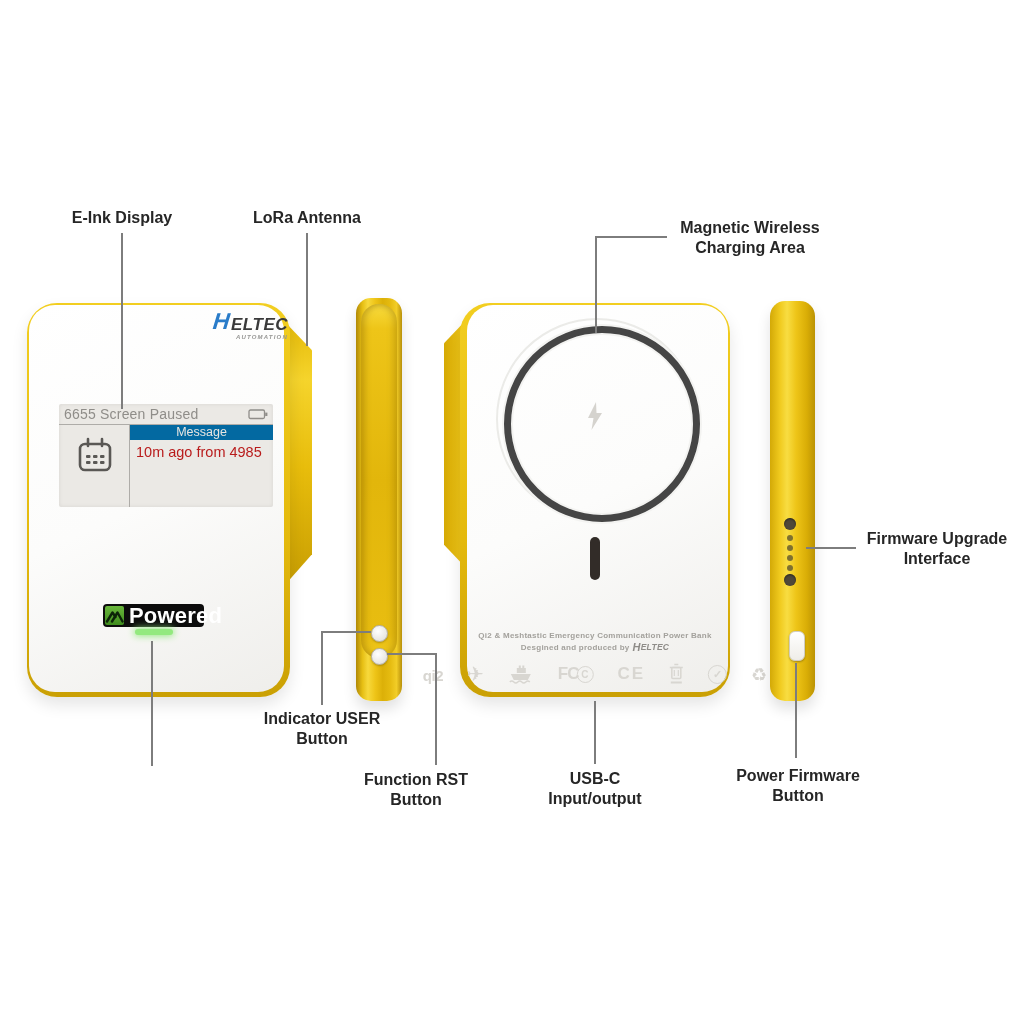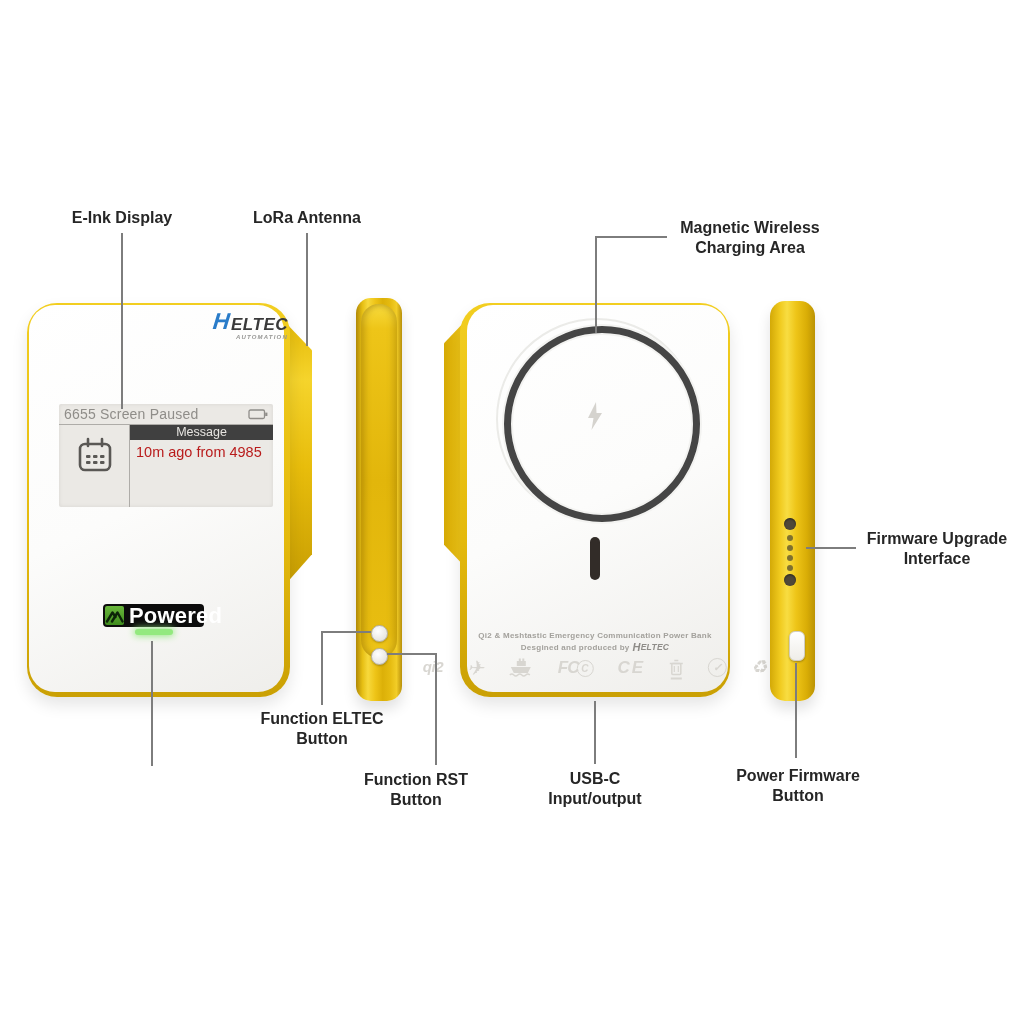--- a/index.html
+++ b/index.html
@@ -36,21 +36,21 @@
   .logo-word{font-style:italic;font-weight:800;font-size:17px;color:#3a3a3a;letter-spacing:.5px;}
   .logo-sub{font-style:italic;font-weight:700;font-size:6px;color:#979795;letter-spacing:1.2px;margin-top:1px;}
 
   
   .screen{position:absolute;left:59px;top:404px;width:214px;height:103px;background:#ebe9e5;
           border-radius:2px;overflow:hidden;box-shadow:inset 0 0 4px rgba(0,0,0,.08);}
   .scr-status{position:absolute;left:5px;top:2px;font-size:14px;color:#8f8d89;letter-spacing:.2px;}
   .scr-batt{position:absolute;right:5px;top:5px;}
   .scr-hr{position:absolute;left:0;top:20px;width:100%;height:1px;background:#aeaca8;}
   .scr-vr{position:absolute;left:70px;top:20px;width:1px;bottom:0;background:#aeaca8;}
-  .scr-tab{position:absolute;left:71px;top:21px;right:0;height:15px;background:#404040;color:#e7e5e1;
+  .scr-tab{position:absolute;left:71px;top:21px;right:0;height:15px;background:#0369a1;color:#e7e5e1;
            font-size:12.5px;text-align:center;line-height:15px;}
   .scr-msg{position:absolute;left:77px;top:40px;font-size:14.5px;color:#b91c1c;}
   .scr-cal{position:absolute;left:17px;top:32px;}
 
   
   .badge{position:absolute;left:103px;top:604px;width:101px;height:23px;background:#0c0c0c;border-radius:4px;
          display:flex;align-items:center;}
   .badge-green{width:31px;height:19px;margin-left:2px;border-radius:2px;
                background:linear-gradient(180deg,#6ab73c,#3f8c1d);display:flex;align-items:center;justify-content:center;}
   .badge-text{color:#ffffff;font-weight:700;font-size:22px;margin-left:5px;letter-spacing:.2px;}
@@ -84,22 +84,22 @@
         box-shadow:0 0 0 2px #f3f3f1, inset 0 0 0 2px #f3f3f1;}
   .bolt{position:absolute;left:584px;top:401px;}
   .usb-slot{position:absolute;left:590px;top:537px;width:10px;height:43px;border-radius:5px;background:#322c28;}
   .caption1{position:absolute;left:595px;top:631px;transform:translateX(-50%);white-space:nowrap;
             font-size:8px;font-weight:700;color:#a3a19c;letter-spacing:.25px;}
   .caption2{position:absolute;left:595px;top:643px;transform:translateX(-50%);white-space:nowrap;
             font-size:8px;font-weight:700;color:#a3a19c;letter-spacing:.25px;display:flex;align-items:flex-start;}
   .mini-h{font-style:italic;font-weight:800;font-size:11px;color:#8e8c88;margin-left:3px;line-height:8px;}
   .mini-word{font-style:italic;font-weight:800;font-size:8.5px;color:#8e8c88;line-height:8px;}
 
-  .certs{position:absolute;left:595px;top:658px;transform:translateX(-50%);display:flex;align-items:flex-start;
-         gap:24px;color:#d8d6d1;height:26px;font-style:italic;}
+  .certs{position:absolute;left:595px;top:658px;transform:translateX(-50%);display:flex;align-items:flex-end;
+         gap:24px;color:#d8d6d1;height:26px;}
   .cert-qi{font-size:15px;font-weight:700;letter-spacing:-.5px;}
   .cert-plane{font-size:20px;line-height:20px;}
   .cert-fcc{display:flex;align-items:center;font-weight:700;font-size:17px;letter-spacing:-1px;}
   .circle-c{display:inline-flex;align-items:center;justify-content:center;width:15px;height:15px;margin-left:-2px;
             border:1.6px solid #d8d6d1;border-radius:50%;font-size:10px;letter-spacing:0;}
   .cert-ce{font-size:17px;font-weight:600;letter-spacing:2px;}
   .cert-check{display:inline-flex;align-items:center;justify-content:center;width:17px;height:17px;
               border:1.6px solid #d8d6d1;border-radius:50%;font-size:11px;font-weight:700;}
   .cert-recycle{font-size:18px;line-height:18px;}
 </style>
@@ -234,21 +234,21 @@
   </div>
   <div class="callout" style="left:937px;top:529px;">
     <span>Firmware Upgrade</span>
       <span>Interface</span>
   </div>
   <div class="callout" style="left:750px;top:218px;">
     <span>Magnetic Wireless</span>
       <span>Charging Area</span>
   </div>
   <div class="callout" style="left:322px;top:709px;">
-    <span>Function ELTEC</span>
+    <span>Indicator USER</span>
       <span>Button</span>
   </div>
   <div class="callout" style="left:416px;top:770px;">
     <span>Function RST</span>
       <span>Button</span>
   </div>
   <div class="callout" style="left:595px;top:769px;">
     <span>USB-C</span>
       <span>Input/output</span>
   </div>

